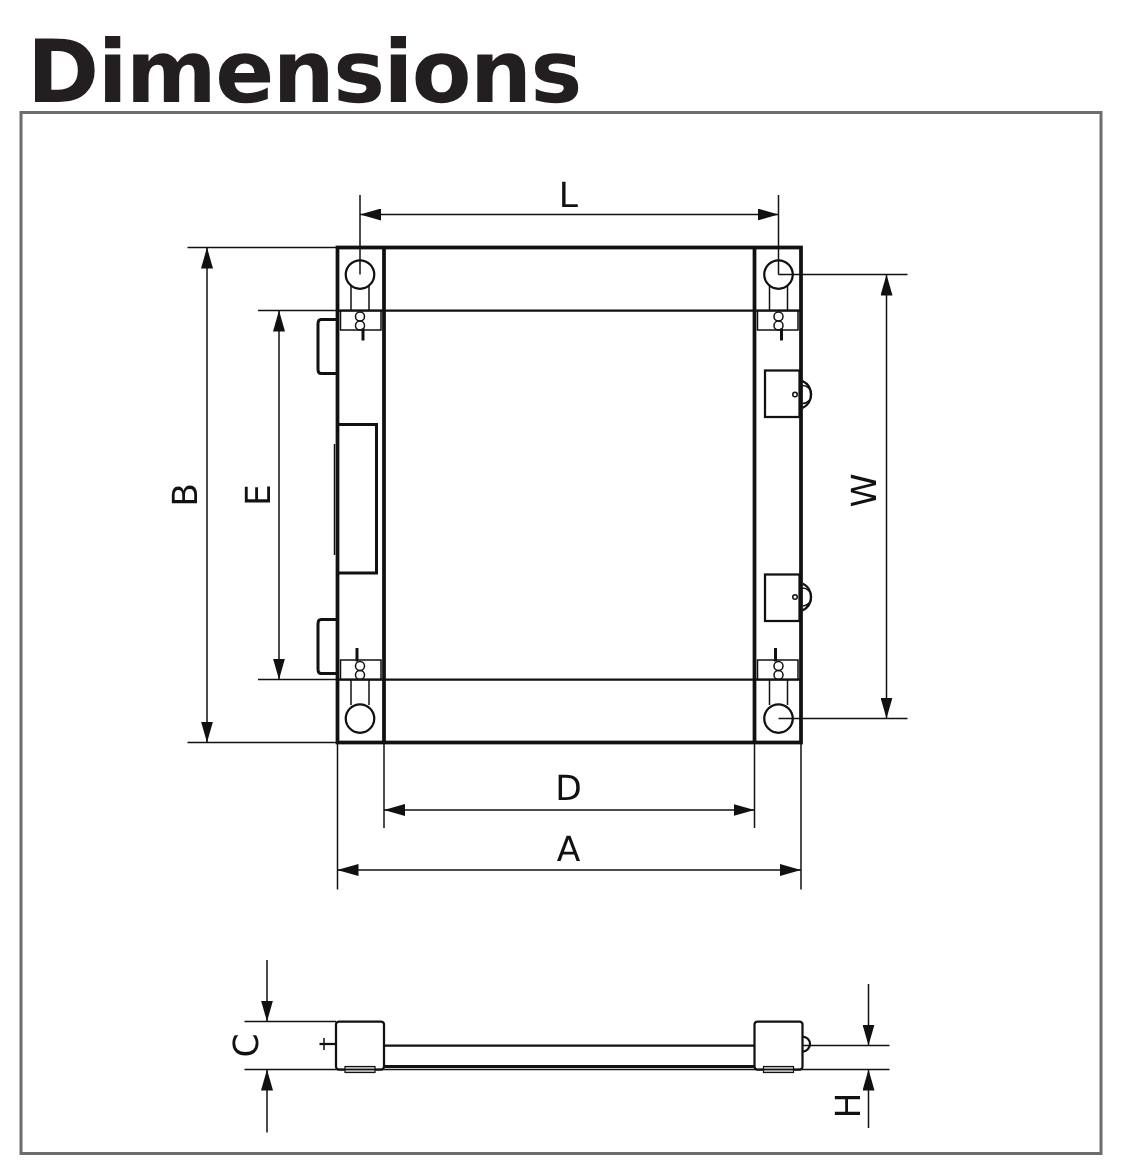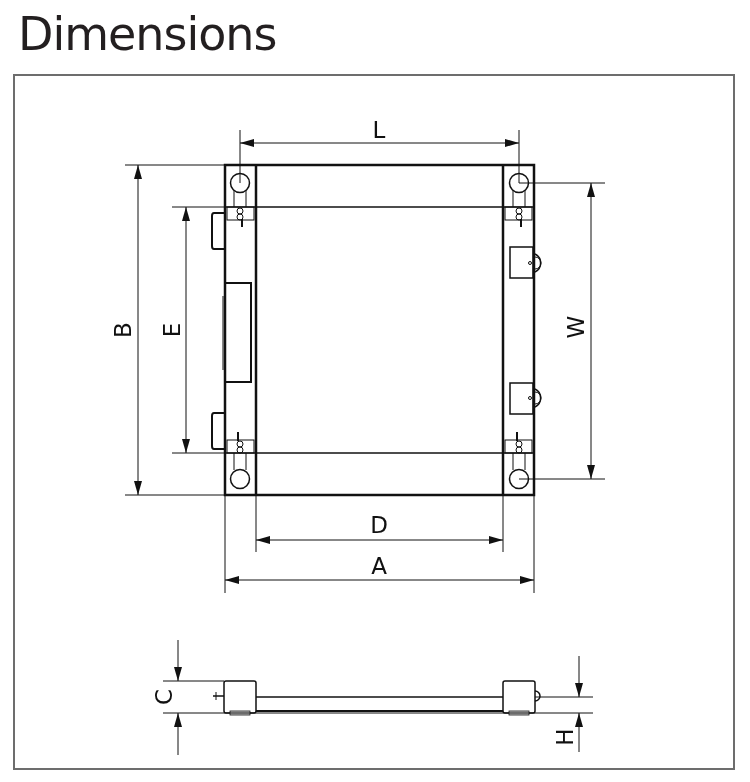--- a/index.html
+++ b/index.html
@@ -1,20 +1,20 @@
 <!DOCTYPE html>
 <html><head>
 <meta charset="utf-8">
 <style>
   html, body { margin: 0; padding: 0; background: #ffffff; }
   body { width: 750px; height: 782px; position: relative; overflow: hidden; }
   .title {
-    position: absolute; left: 18px; top: 2px;
-    font-family: "DejaVu Sans", sans-serif; font-weight: normal;
-    font-size: 46px; letter-spacing: -1px; color: #231f20; line-height: 64px;
+    position: absolute; left: 18px; top: 16px;
+    font-family: "DejaVu Sans", sans-serif; font-weight: bold;
+    font-size: 58px; letter-spacing: -1px; color: #231f20; line-height: 64px;
   }
   .frame {
     position: absolute; left: 13px; top: 74px; width: 722px; height: 696px;
     border: 2px solid #6d6d6d; box-sizing: border-box;
   }
   svg { position: absolute; left: 0; top: 0; }
   .lbl { font-family: "DejaVu Sans", sans-serif; font-size: 23px; fill: #111; }
 </style>
 </head>
 <body>

